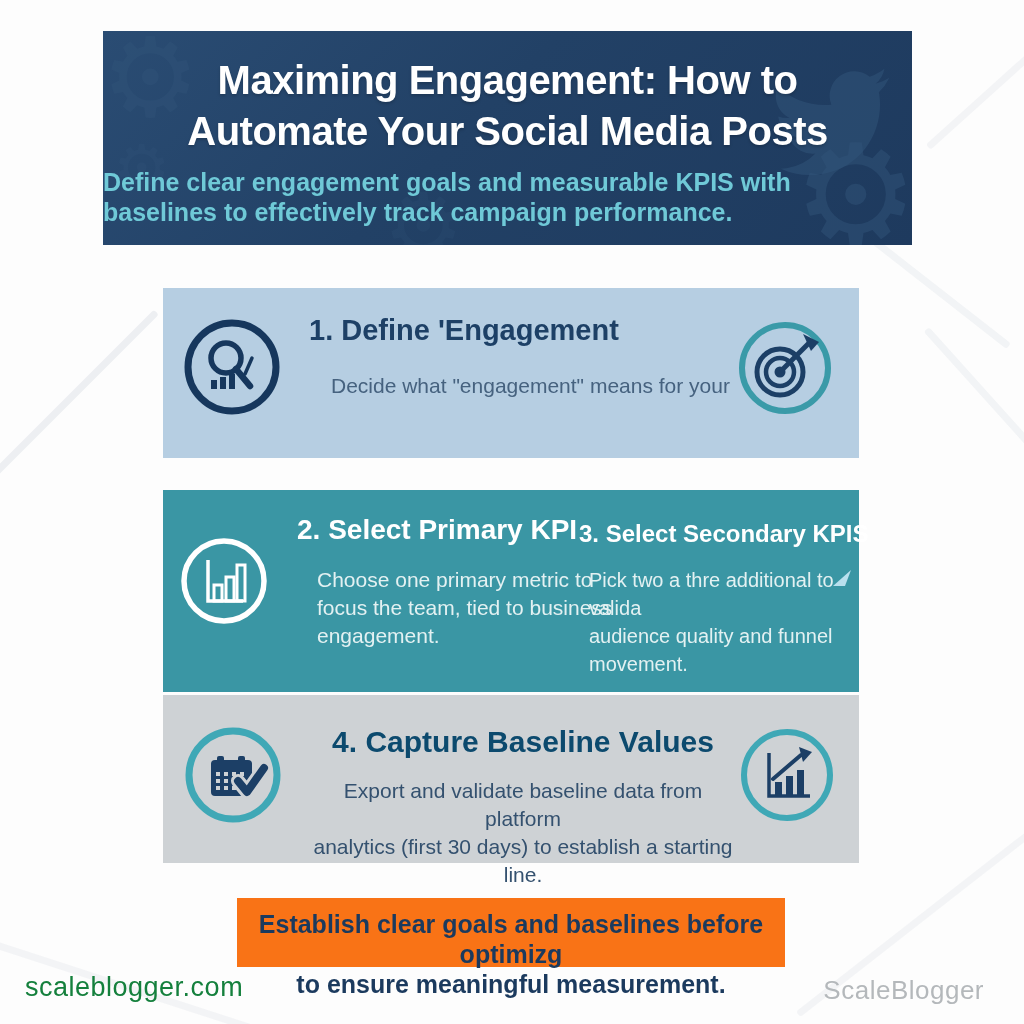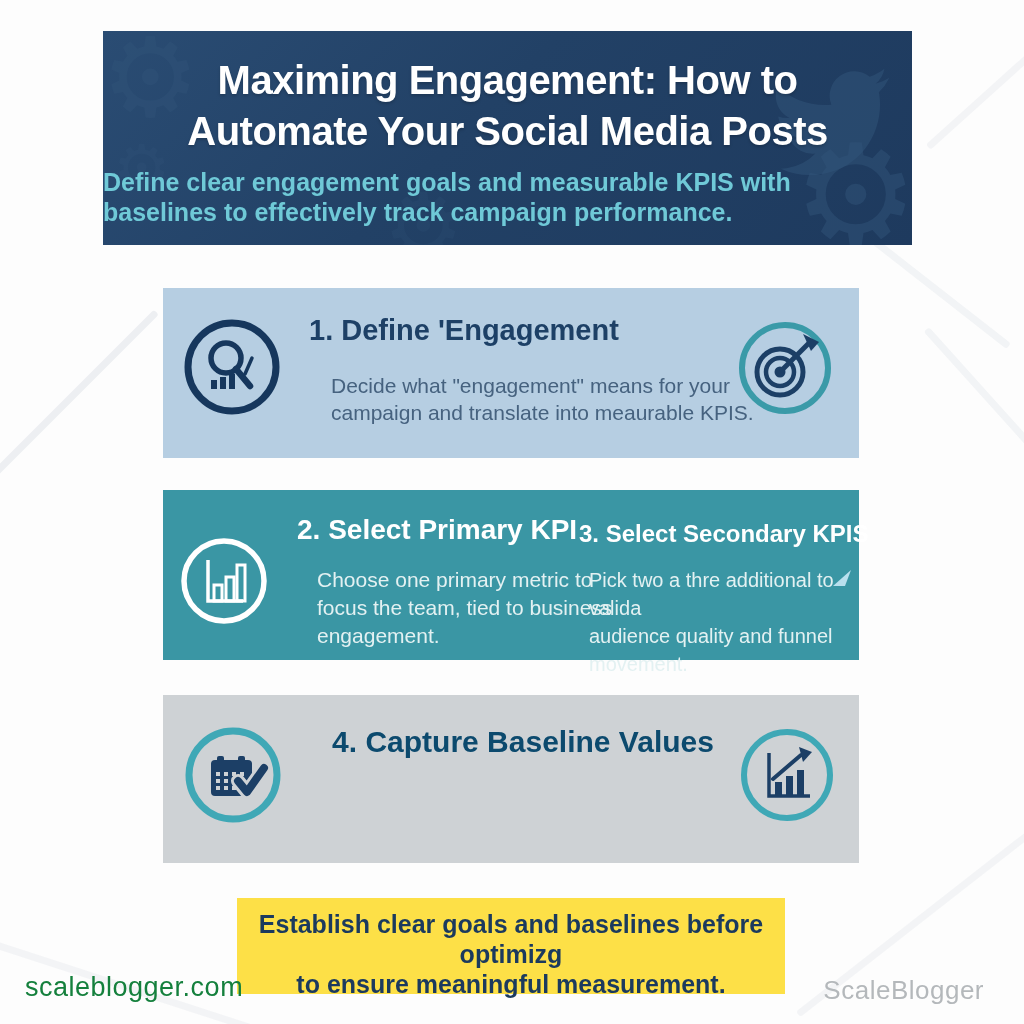--- a/index.html
+++ b/index.html
@@ -16,39 +16,39 @@
   .deco { position:absolute; color:#315479; opacity:.45; line-height:1; pointer-events:none; }
   .header-title { position:absolute; top:24px; left:0; right:0; text-align:center;
                   font-size:40px; line-height:51px; font-weight:bold; color:#ffffff; letter-spacing:-0.5px;
                   text-shadow:0 2px 3px rgba(0,0,0,.18); }
   .header-subtitle { position:absolute; top:136px; left:0; right:0; text-align:left;
                      font-size:25px; line-height:30px; font-weight:bold; color:#6fc9d7; }
 
   
   .band { position:absolute; left:163px; width:696px; }
   .band-define   { top:288px; height:170px; background:#b6cee2; }
-  .band-kpi      { top:490px; height:170px; background:#3a96a4; }
+  .band-kpi      { top:490px; height:202px; background:#3a96a4; }
   .band-baseline { top:695px; height:168px; background:#ced2d5; }
 
   .icon-box { position:absolute; }
 
   .b1-title { position:absolute; left:146px; top:26px; font-size:29px; font-weight:bold; color:#1d4066; }
   .b1-body  { position:absolute; left:168px; top:84px; font-size:21px; line-height:27px; color:#46627f; }
 
   .b2-title1 { position:absolute; left:134px; top:24px; font-size:28px; font-weight:bold; color:#ffffff; }
   .b2-body1  { position:absolute; left:154px; top:76px; font-size:21px; line-height:28px; color:#e3f1f2; }
   .b2-title2 { position:absolute; left:416px; top:30px; font-size:24px; font-weight:bold; color:#ffffff; white-space:nowrap; }
   .b2-body2  { position:absolute; left:426px; top:76px; font-size:20px; line-height:28px; color:#e3f1f2; }
 
   .b3-content { position:absolute; left:150px; top:0; width:420px; text-align:center; }
   .b3-title { margin-top:30px; font-size:30px; font-weight:bold; color:#0c4a6e; }
   .b3-body  { margin-top:18px; font-size:21px; line-height:28px; color:#34516f; }
 
   
-  .callout { position:absolute; left:237px; top:898px; width:548px; height:96px; background:#fde047; }
+  .callout { position:absolute; left:237px; top:898px; width:548px; height:69px; background:#f97316; }
   .callout-text { padding-top:11px; text-align:center; font-size:25px; line-height:30px; font-weight:bold; color:#1b3a5e; }
 
   
   .footer-left  { position:absolute; left:25px;  top:972px; font-size:27px; color:#15803d; letter-spacing:.5px; }
   .footer-right { position:absolute; right:40px; top:975px; font-size:26px; color:#b4b8bb; letter-spacing:.5px; }
 
   svg { display:block; }
 </style>
 </head>
 <body>
@@ -88,21 +88,20 @@
         <line x1="53" y1="51" x2="67" y2="68" stroke="#16375d" stroke-width="6.5" stroke-linecap="round"></line>
         <rect x="28" y="62" width="6" height="9" fill="#16375d"></rect>
         <rect x="37" y="59" width="6" height="12" fill="#16375d"></rect>
         <rect x="46" y="56" width="6" height="15" fill="#16375d"></rect>
         <line x1="62" y1="56" x2="69" y2="40" stroke="#16375d" stroke-width="3.5" stroke-linecap="round"></line>
       </svg>
     </div>
     <div class="b1-title">1. Define 'Engagement</div>
     <div class="b1-body">
       <div>Decide what "engagement" means for your</div>
-      <div>campaign and translate into meaurable KPIS.</div>
     </div>
     <div class="icon-box" style="left:572px; top:32px;">
       <svg width="100" height="96" viewBox="0 0 100 96">
         <circle cx="50" cy="48" r="43" fill="none" stroke="#3a9aa8" stroke-width="6"></circle>
         <circle cx="45" cy="52" r="23" fill="none" stroke="#1c3f66" stroke-width="5"></circle>
         <circle cx="45" cy="52" r="14" fill="none" stroke="#1c3f66" stroke-width="4.5"></circle>
         <circle cx="45" cy="52" r="5.5" fill="#1c3f66"></circle>
         <line x1="47" y1="50" x2="74" y2="23" stroke="#1c3f66" stroke-width="5" stroke-linecap="round"></line>
         <polygon points="68,14 84,22 76,31" fill="#1c3f66"></polygon>
       </svg>
@@ -155,20 +154,24 @@
           <rect x="33" y="61" width="4" height="4"></rect>
             <rect x="41" y="61" width="4" height="4"></rect>
             <rect x="49" y="61" width="4" height="4"></rect>
         </g>
         <path d="M55 56 L64 67 L81 43" fill="none" stroke="#ced2d5" stroke-width="14" stroke-linecap="round" stroke-linejoin="round"></path>
         <path d="M55 56 L64 67 L81 43" fill="none" stroke="#1c3f66" stroke-width="8" stroke-linecap="round" stroke-linejoin="round"></path>
       </svg>
     </div>
     <div class="b3-content">
       <div class="b3-title">4. Capture Baseline Values</div>
+      <div class="b3-body">
+        <div>Export and validate baseline data from platform</div>
+        <div>analytics (first 30 days) to establish a starting line.</div>
+      </div>
     </div>
     <div class="icon-box" style="left:576px; top:32px;">
       <svg width="96" height="96" viewBox="0 0 96 96">
         <circle cx="48" cy="48" r="43" fill="none" stroke="#3fa8b6" stroke-width="6"></circle>
         <path d="M30 26 V69 H71" fill="none" stroke="#1c3f66" stroke-width="3.5"></path>
         <rect x="36" y="55" width="7" height="14" fill="#1c3f66"></rect>
         <rect x="47" y="49" width="7" height="20" fill="#1c3f66"></rect>
         <rect x="58" y="43" width="7" height="26" fill="#1c3f66"></rect>
         <path d="M34 52 L62 28" fill="none" stroke="#1c3f66" stroke-width="4" stroke-linecap="round"></path>
         <polygon points="60,20 73,25 64,35" fill="#1c3f66"></polygon>

